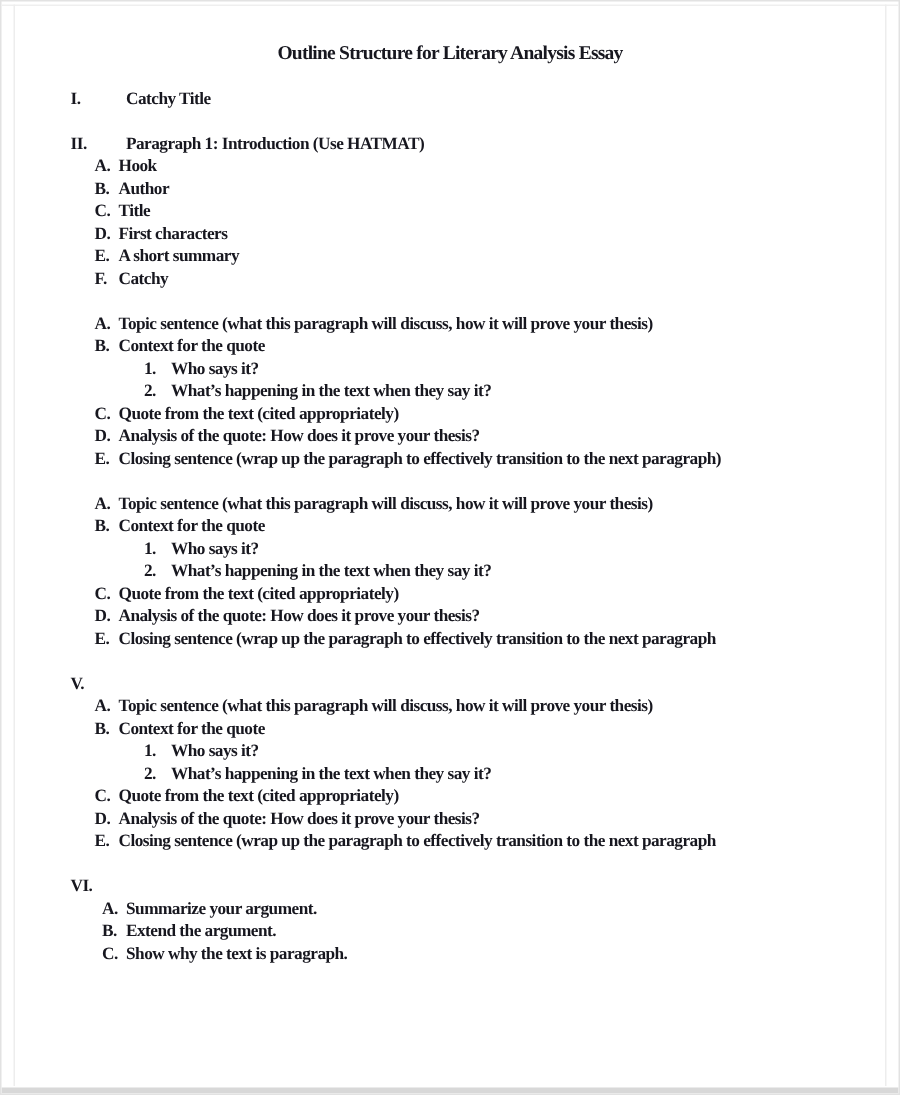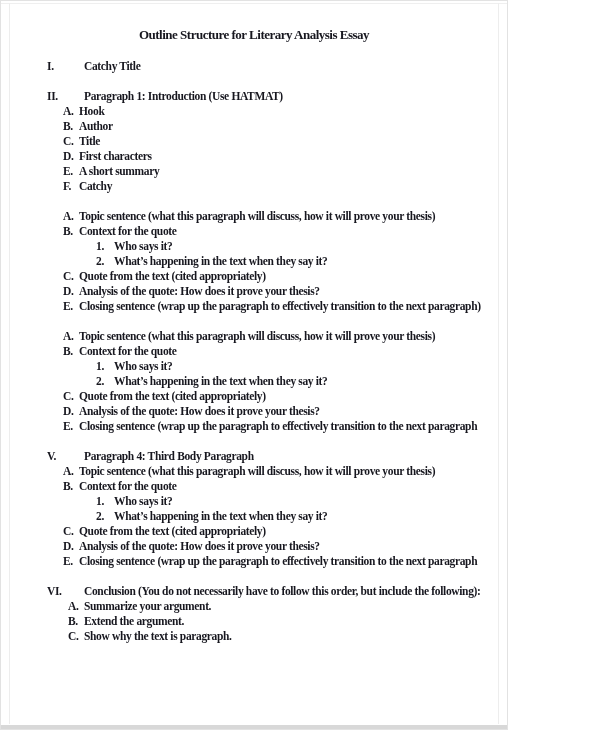--- a/index.html
+++ b/index.html
@@ -1,18 +1,18 @@
 <!DOCTYPE html>
 <html><head>
 <meta charset="utf-8">
 <style>
   html, body { margin: 0; padding: 0; background: #ffffff; }
   .page {
     position: relative;
-    width: 508px;
+    width: 600px;
     height: 730px;
     box-sizing: border-box;
     background: #ffffff;
     border: 1px solid #e2e2e2;
     overflow: hidden;
     font-family: "Liberation Serif", "DejaVu Serif", serif;
     font-weight: bold;
     color: #17171f;
     font-size: 11.5px;
     letter-spacing: -0.35px;
@@ -150,21 +150,20 @@
     </div>
     <div class="row ia">
       <span class="lbl">E.</span>
       <span class="txt">Closing sentence (wrap up the paragraph to effectively transition to the next paragraph</span>
     </div>
   </div>
 
   <div class="section">
     <div class="row sec">
       <span class="lbl">V.</span>
-      <span class="txt">Paragraph 4: Third Body Paragraph</span>
     </div>
     <div class="row ia">
       <span class="lbl">A.</span>
       <span class="txt">Topic sentence (what this paragraph will discuss, how it will prove your thesis)</span>
     </div>
     <div class="row ia">
       <span class="lbl">B.</span>
       <span class="txt">Context for the quote</span>
     </div>
     <div class="row in">
@@ -185,21 +184,20 @@
     </div>
     <div class="row ia">
       <span class="lbl">E.</span>
       <span class="txt">Closing sentence (wrap up the paragraph to effectively transition to the next paragraph</span>
     </div>
   </div>
 
   <div class="section">
     <div class="row sec">
       <span class="lbl">VI.</span>
-      <span class="txt">Conclusion (You do not necessarily have to follow this order, but include the following):</span>
     </div>
     <div class="row ia2">
       <span class="lbl">A.</span>
       <span class="txt">Summarize your argument.</span>
     </div>
     <div class="row ia2">
       <span class="lbl">B.</span>
       <span class="txt">Extend the argument.</span>
     </div>
     <div class="row ia2">

